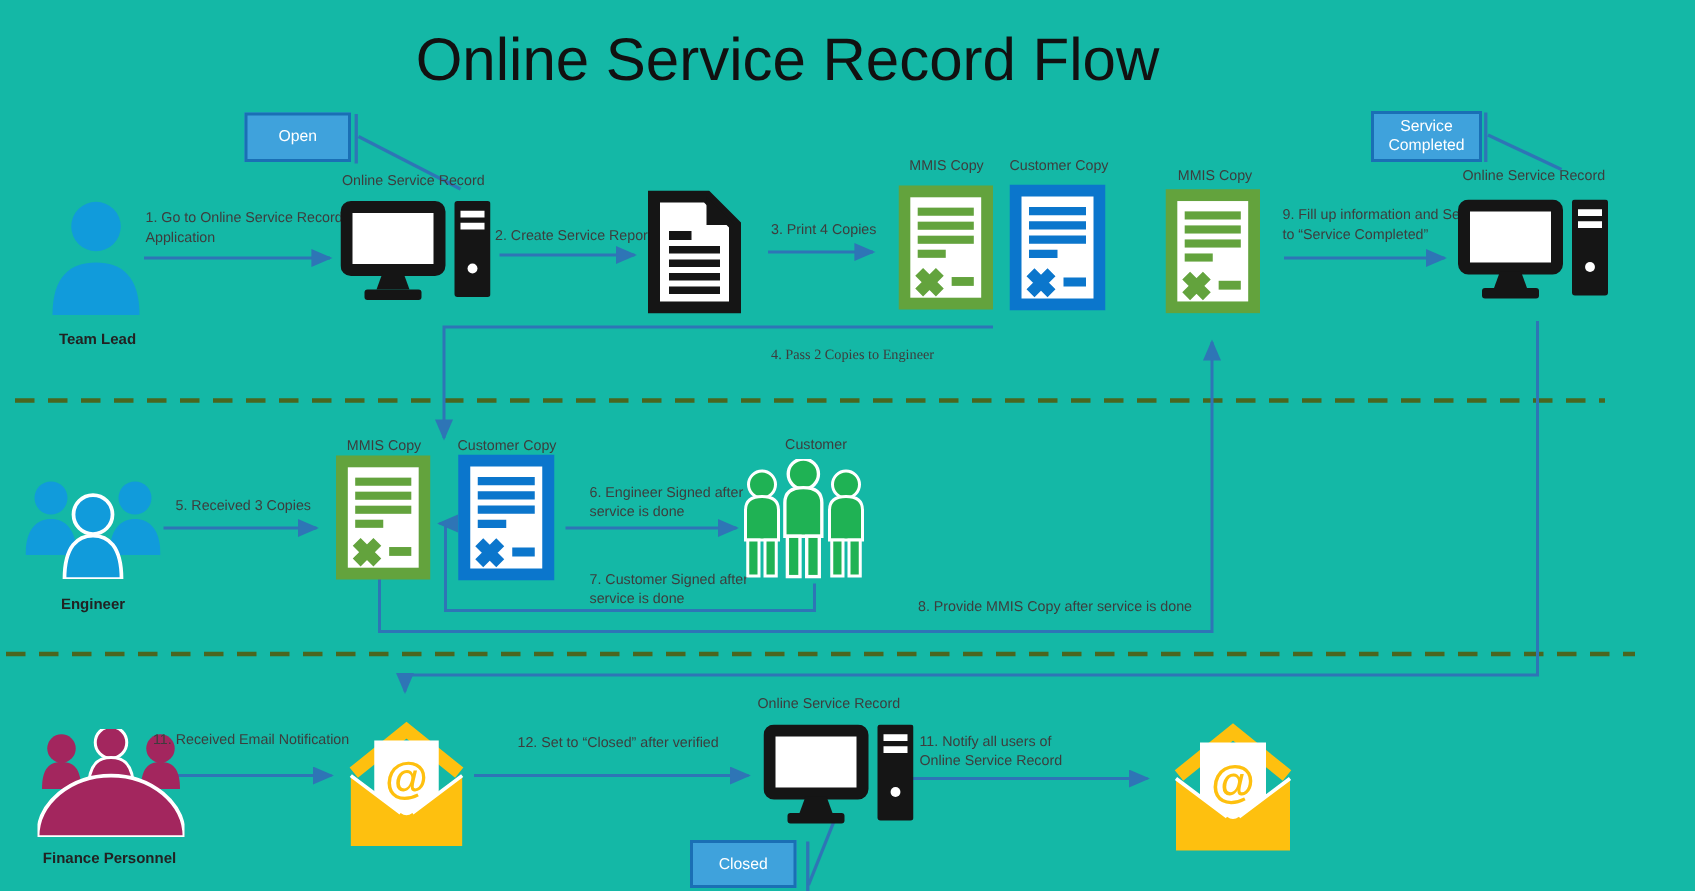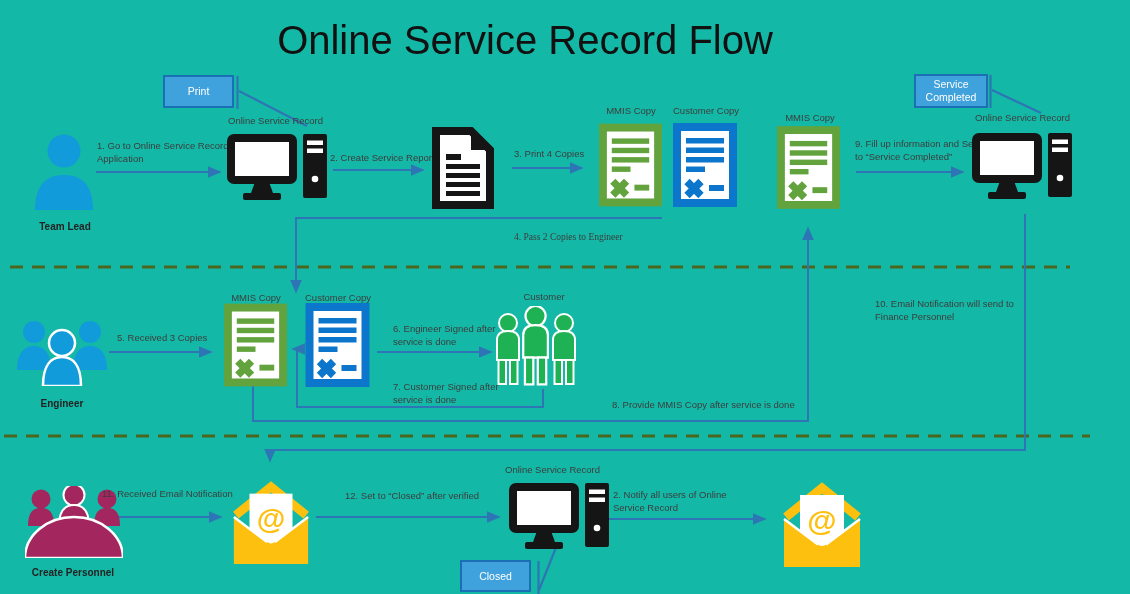--- a/index.html
+++ b/index.html
@@ -61,21 +61,21 @@
       <path d="M237.5,76 V109"></path>
       <path d="M239,91 L307,126"></path>
       <path d="M990.5,75 V108"></path>
       <path d="M992,90 L1041,113"></path>
       <path d="M538.5,561 V594"></path>
       <path d="M557,545 L539,590"></path>
     </g>
   </svg>
 
   <div class="tag" style="left:163px;top:75px;width:71px;height:33px;">
-    <span>Print</span>
+    <span>Open</span>
   </div>
   <div class="lbl nw" style="left:228px;top:114px;">Online Service Record</div>
 
   <svg class="abs" style="left:34px;top:134px;" width="60" height="76" viewBox="0 0 60 76">
     <g fill="#119bdb">
       <circle cx="30" cy="17" r="16.5"></circle>
       <path d="M1,76 C1,50 13,41 30,41 C47,41 59,50 59,76 Z"></path>
     </g>
   </svg>
   <div class="lbl b c" style="left:30px;top:220px;width:70px;">Team Lead</div>
@@ -237,34 +237,33 @@
       <g transform="translate(26,0) scale(1.12)">
         <circle cx="13" cy="9" r="9"></circle>
         <path d="M2,46 V26 Q2,17 13,17 Q24,17 24,26 V46 Z"></path>
         <rect x="3.5" y="46" width="7.5" height="24"></rect>
         <rect x="15" y="46" width="7.5" height="24"></rect>
       </g>
     </g>
   </svg>
 
   <div class="lbl nw" style="left:612px;top:398px;">8. Provide MMIS Copy after service is done</div>
-  <div class="lbl" style="left:875px;top:297px;width:172px;">10. Email Notification will send to Finance Personnel</div>
 
   <svg class="abs" style="left:25px;top:486px;" width="98" height="72" viewBox="0 0 98 72">
     <g fill="#a3265e">
       <circle cx="16" cy="13" r="9.5"></circle>
       <path d="M3,40 C3,26 8,22 16,22 C24,22 29,26 29,40 Z"></path>
       <circle cx="82" cy="13" r="9.5"></circle>
       <path d="M69,40 C69,26 74,22 82,22 C90,22 95,26 95,40 Z"></path>
       <circle cx="49" cy="9" r="10.5" stroke="#fff" stroke-width="2"></circle>
       <path d="M34,40 C34,24 40,19 49,19 C58,19 64,24 64,40 Z" stroke="#fff" stroke-width="2"></path>
       <path d="M0,72 A49,41 0 0 1 98,72 Z" stroke="#fff" stroke-width="2.5"></path>
     </g>
   </svg>
-  <div class="lbl b c" style="left:18px;top:566px;width:110px;">Create Personnel</div>
+  <div class="lbl b c" style="left:18px;top:566px;width:110px;">Finance Personnel</div>
 
   <div class="lbl nw" style="left:102px;top:487px;">11. Received Email Notification</div>
 
   <svg class="abs" style="left:229px;top:475px;" width="84" height="92" viewBox="0 0 86 92">
     <path d="M7,40 L43,11 L79,40" fill="none" stroke="#fec00f" stroke-width="9" stroke-linejoin="miter"></path>
     <rect x="21" y="18" width="44" height="58" fill="#fff"></rect>
     <text x="43" y="54" font-size="30" font-weight="bold" fill="#fec00f" text-anchor="middle" font-family="Liberation Sans, sans-serif">@</text>
     <path d="M5,42 L5,90 L81,90 L81,42 L47,67.5 Q43,70.5 39,67.5 Z" fill="#fec00f"></path>
     <path d="M5,42 L39,67.5 M81,42 L47,67.5" stroke="#fff" stroke-width="2.5" fill="none"></path>
   </svg>
@@ -282,21 +281,21 @@
       <rect x="80" y="6.5" width="16" height="4.5" fill="#fff"></rect>
       <rect x="80" y="14.5" width="16" height="4.5" fill="#fff"></rect>
       <circle cx="88" cy="45" r="3.3" fill="#fff"></circle>
     </g>
   </svg>
 
   <div class="tag" style="left:460px;top:560px;width:71px;height:32px;">
     <span>Closed</span>
   </div>
 
-  <div class="lbl" style="left:613px;top:488px;width:118px;">2. Notify all users of Online Service Record</div>
+  <div class="lbl" style="left:613px;top:488px;width:118px;">11. Notify all users of Online Service Record</div>
 
   <svg class="abs" style="left:779px;top:477px;" width="86" height="92" viewBox="0 0 86 92">
     <path d="M7,40 L43,11 L79,40" fill="none" stroke="#fec00f" stroke-width="9" stroke-linejoin="miter"></path>
     <rect x="21" y="18" width="44" height="58" fill="#fff"></rect>
     <text x="43" y="54" font-size="30" font-weight="bold" fill="#fec00f" text-anchor="middle" font-family="Liberation Sans, sans-serif">@</text>
     <path d="M5,42 L5,90 L81,90 L81,42 L47,67.5 Q43,70.5 39,67.5 Z" fill="#fec00f"></path>
     <path d="M5,42 L39,67.5 M81,42 L47,67.5" stroke="#fff" stroke-width="2.5" fill="none"></path>
   </svg>
 
 </div>

